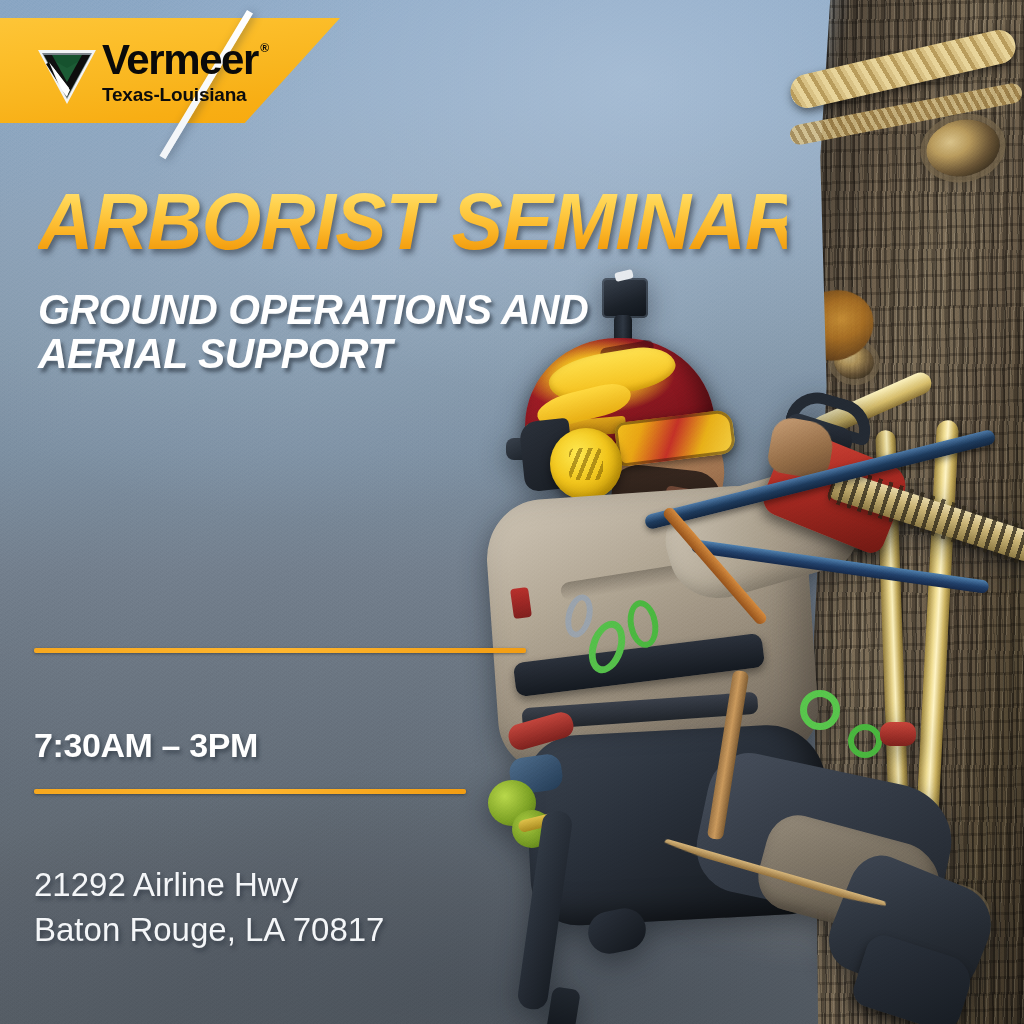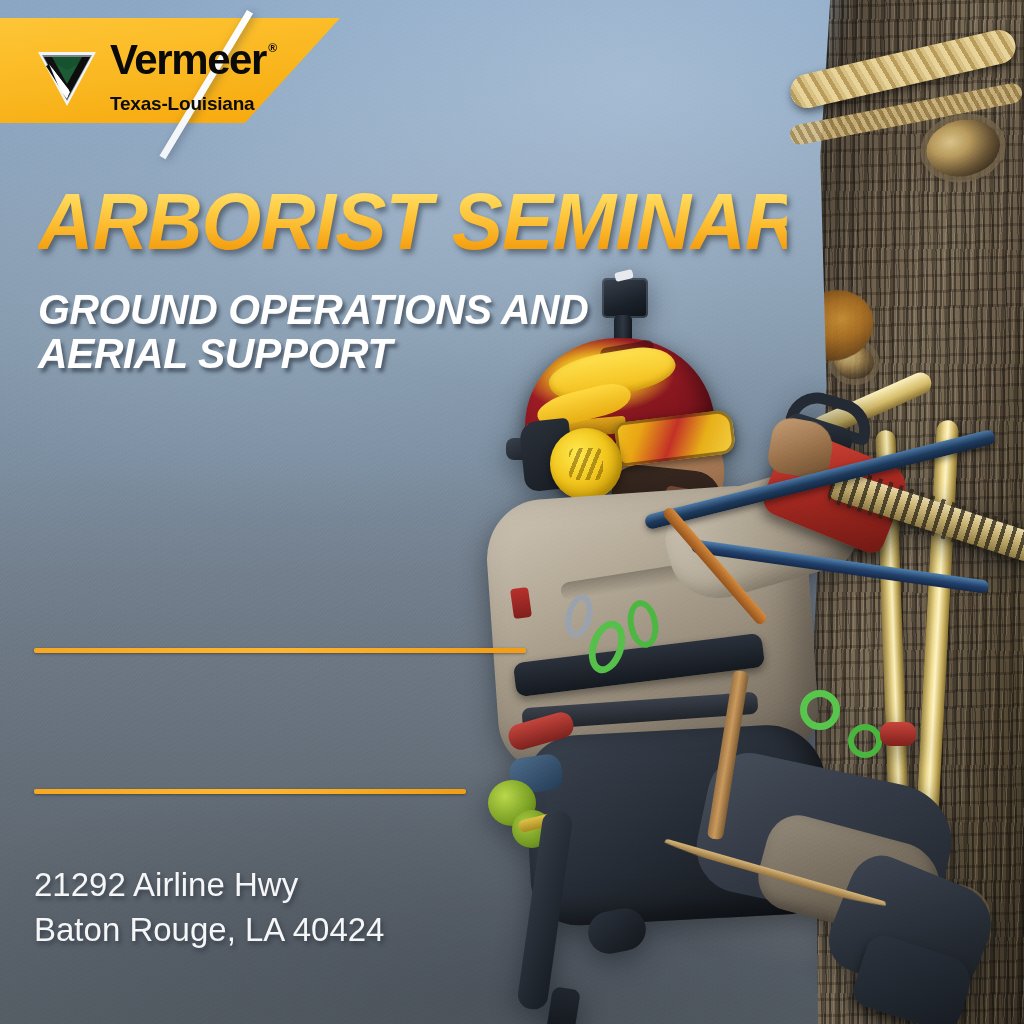--- a/index.html
+++ b/index.html
@@ -383,36 +383,36 @@
     pointer-events:none;
   }
   .banner-edge:before{
     content:""; position:absolute; left:0; top:0; width:7px; height:170px;
     background:linear-gradient(180deg,#ffffff,#f2f5f8);
     transform:rotate(31deg); transform-origin:top left;
     box-shadow:3px 0 8px rgba(40,52,68,.35);
   }
 
   .logo-wrap{
-    position:absolute; left:36px; top:38px; display:flex; align-items:center; gap:12px;
+    position:absolute; left:36px; top:38px; display:flex; align-items:flex-end; gap:4px;
   }
   .vmark{ position:relative; width:62px; height:62px; }
   .vmark svg{ display:block; }
   .wordmark{ position:relative; padding-top:2px; }
   .vermeer-text{
     font-family:"Liberation Sans", sans-serif;
     font-weight:bold; font-size:42px; letter-spacing:-1.4px; color:#0a0a0a;
     line-height:.96;
   }
   .reg{
     position:absolute; right:-11px; top:3px; font-size:12px; color:#0a0a0a; font-weight:bold;
   }
   .sub-text{
     font-family:"Liberation Sans", sans-serif;
-    font-weight:bold; font-size:19px; color:#0c0c0c; letter-spacing:-.2px; margin-top:13px;
+    font-weight:bold; font-size:19px; color:#0c0c0c; letter-spacing:-.2px; margin-top:4px;
   }
 
   
   .headline{
     position:absolute; left:38px; top:185px; width:780px;
     font-weight:bold; font-style:italic; font-size:80px; line-height:.92;
     letter-spacing:-1px;
     transform:scaleX(.96);
     transform-origin:left center;
     background:linear-gradient(180deg,#ffe27a 0%, #ffd24e 26%, #fcb92d 58%, #f39f10 86%, #ef9409 100%);
@@ -575,18 +575,19 @@
     </div>
   </div>
 
   <div class="headline">ARBORIST SEMINAR</div>
   <div class="subhead">
     <div>GROUND OPERATIONS AND</div>
     <div>AERIAL SUPPORT</div>
   </div>
 
   <div class="rule rule-top"></div>
+  <div class="time-line">7:30AM – 3PM</div>
   <div class="rule rule-bottom"></div>
 
   <div class="addr1">21292 Airline Hwy</div>
-  <div class="addr2">Baton Rouge, LA 40424</div>
+  <div class="addr2">Baton Rouge, LA 70817</div>
 
 </div>
 
 </body></html>

